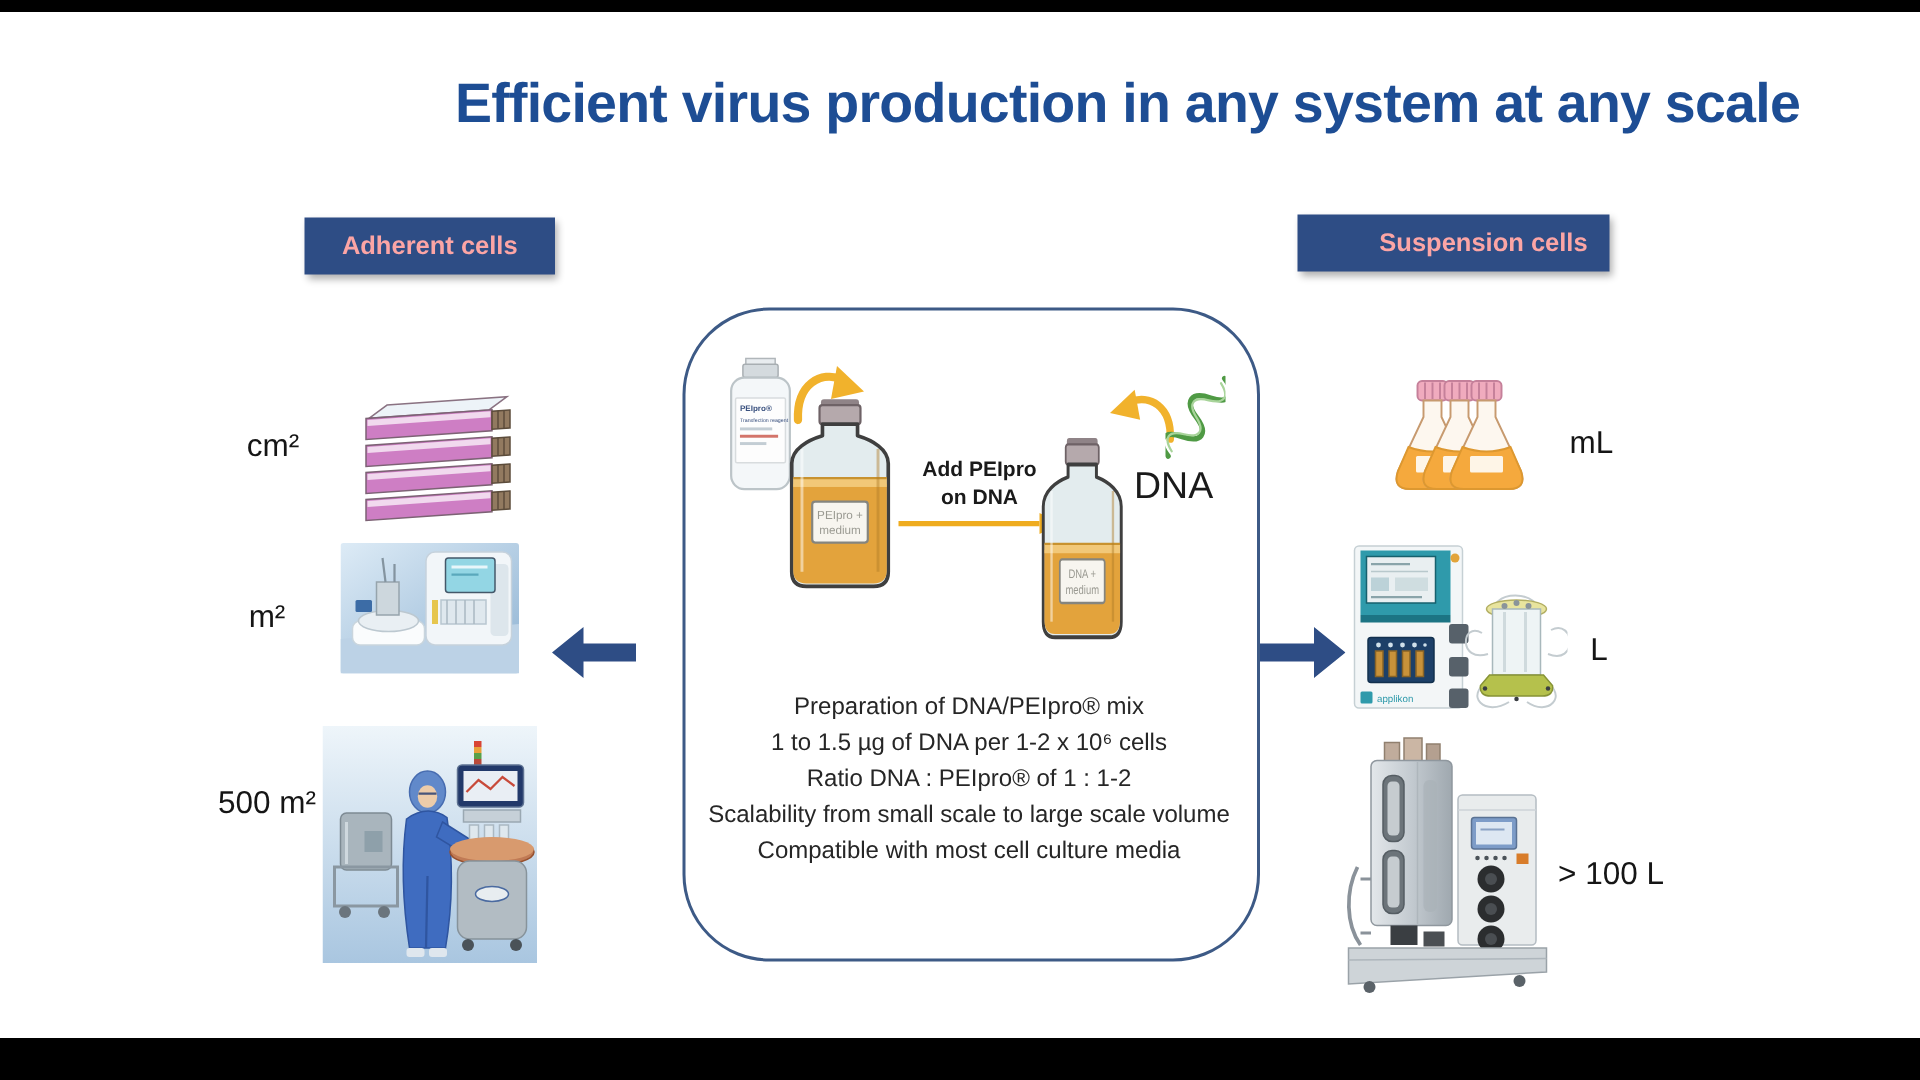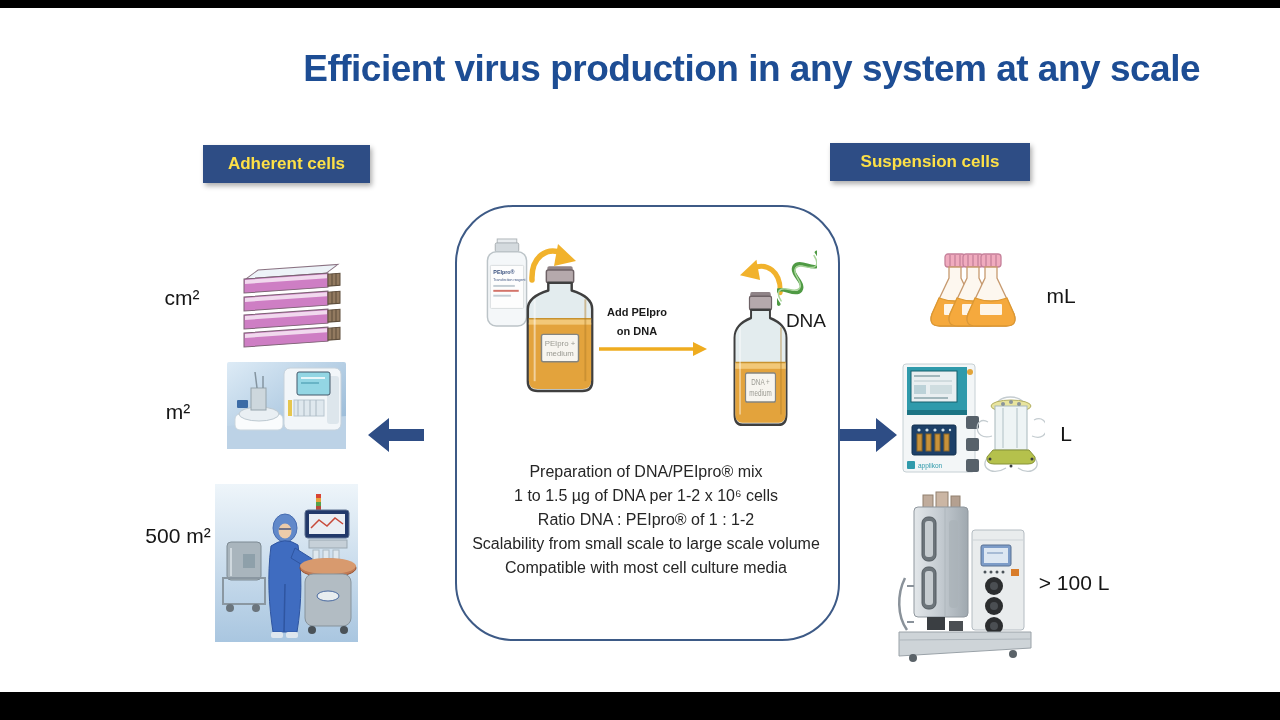--- a/index.html
+++ b/index.html
@@ -3,35 +3,35 @@
 <meta charset="utf-8">
 <style>
   html,body{margin:0;padding:0;background:#000;}
   #stage{position:relative;width:1280px;height:720px;background:#ffffff;overflow:hidden;
          font-family:"Liberation Sans","DejaVu Sans",sans-serif;}
   .abs{position:absolute;}
   #bar-top{left:0;top:0;width:1280px;height:8px;background:#000;}
   #bar-bottom{left:0;top:692px;width:1280px;height:28px;background:#000;}
   #title{left:80px;top:48px;width:1120px;text-align:right;font-size:37px;font-weight:bold;
          color:#1d4d94;letter-spacing:-0.5px;}
-  .hdr{height:38px;background:#2e4d85;color:#fde047;font-size:17px;font-weight:bold;
+  .hdr{height:38px;background:#2e4d85;color:#fca5a5;font-size:17px;font-weight:bold;
        display:flex;align-items:center;justify-content:center;box-shadow:2px 3px 5px rgba(0,0,0,0.32);}
   #hdr-adherent{left:203px;top:145px;width:167px;}
-  #hdr-suspension{left:830px;top:143px;width:200px;}
+  #hdr-suspension{left:865px;top:143px;width:168px;padding-left:40px;}
   .scale{font-size:21px;color:#151515;text-align:center;}
   #lbl-cm2{left:152px;top:286px;width:60px;}
   #lbl-m2{left:148px;top:400px;width:60px;}
   #lbl-500m2{left:133px;top:524px;width:90px;}
   #lbl-ml{left:1036px;top:284px;width:50px;}
   #lbl-l{left:1046px;top:422px;width:40px;}
   #lbl-100l{left:1026px;top:571px;width:96px;}
   #workflow-box{left:455px;top:205px;width:381px;height:432px;border:2px solid #3d5a86;border-radius:58px;}
-  #add-text{left:581px;top:303px;width:112px;text-align:center;font-size:11px;font-weight:bold;
+  #add-text{left:597px;top:303px;width:112px;text-align:center;font-size:14px;font-weight:bold;
             color:#1a1a1a;line-height:19px;}
-  #dna-text{left:756px;top:310px;width:70px;text-align:right;font-size:19px;color:#1a1a1a;}
+  #dna-text{left:756px;top:310px;width:70px;text-align:left;font-size:25px;color:#1a1a1a;}
   #notes{left:460px;top:460px;width:372px;text-align:center;font-size:16px;color:#262626;line-height:24px;}
   svg{display:block;}
   .mirror{transform:scaleX(-1);}
 </style>
 </head>
 <body>
 
 <div id="stage">
   <div class="abs" id="bar-top"></div>
   <div class="abs" id="bar-bottom"></div>
@@ -332,21 +332,21 @@
     <div>on DNA</div>
   </div>
 
   <div class="abs" style="left:597px;top:341px;">
     <svg width="112" height="16" viewBox="0 0 112 16">
       <line x1="2" y1="8" x2="96" y2="8" stroke="#efac1f" stroke-width="3.5"></line>
       <polygon points="96,1 110,8 96,15" fill="#efac1f"></polygon>
     </svg>
   </div>
 
-  <div class="abs" style="left:729px;top:290px;">
+  <div class="abs" style="left:690px;top:290px;">
     <svg width="63" height="140" viewBox="0 0 80 135" preserveAspectRatio="none">
       <rect x="27" y="2" width="26" height="6" rx="2" fill="#8f8387"></rect>
       <rect x="26" y="6" width="28" height="13" rx="2" fill="#b5a9ac" stroke="#6e6266" stroke-width="1.5"></rect>
       <path d="M28,19 L52,19 L52,27 C62,30 73,36 73,46 L73,120 Q73,130 63,130 L17,130 Q7,130 7,120 L7,46 C7,36 18,30 28,27 Z" fill="#e3ecee" stroke="#3f3f3f" stroke-width="2.5" stroke-linejoin="round"></path>
       <path d="M8,74 L72,74 L72,119 Q72,128 63,128 L17,128 Q8,128 8,119 Z" fill="#e3a33c"></path>
       <rect x="8" y="70" width="64" height="6" fill="#f2c878"></rect>
       <line x1="8" y1="70" x2="72" y2="70" stroke="#c8922f" stroke-width="1.5"></line>
       <line x1="14" y1="36" x2="14" y2="120" stroke="#ffffff" stroke-width="2" opacity="0.5"></line>
       <line x1="66" y1="36" x2="66" y2="120" stroke="#b07d28" stroke-width="2" opacity="0.45"></line>
       <rect x="21" y="80" width="38" height="28" rx="2" fill="#f7f5ef" stroke="#85857f" stroke-width="1.5"></rect>

